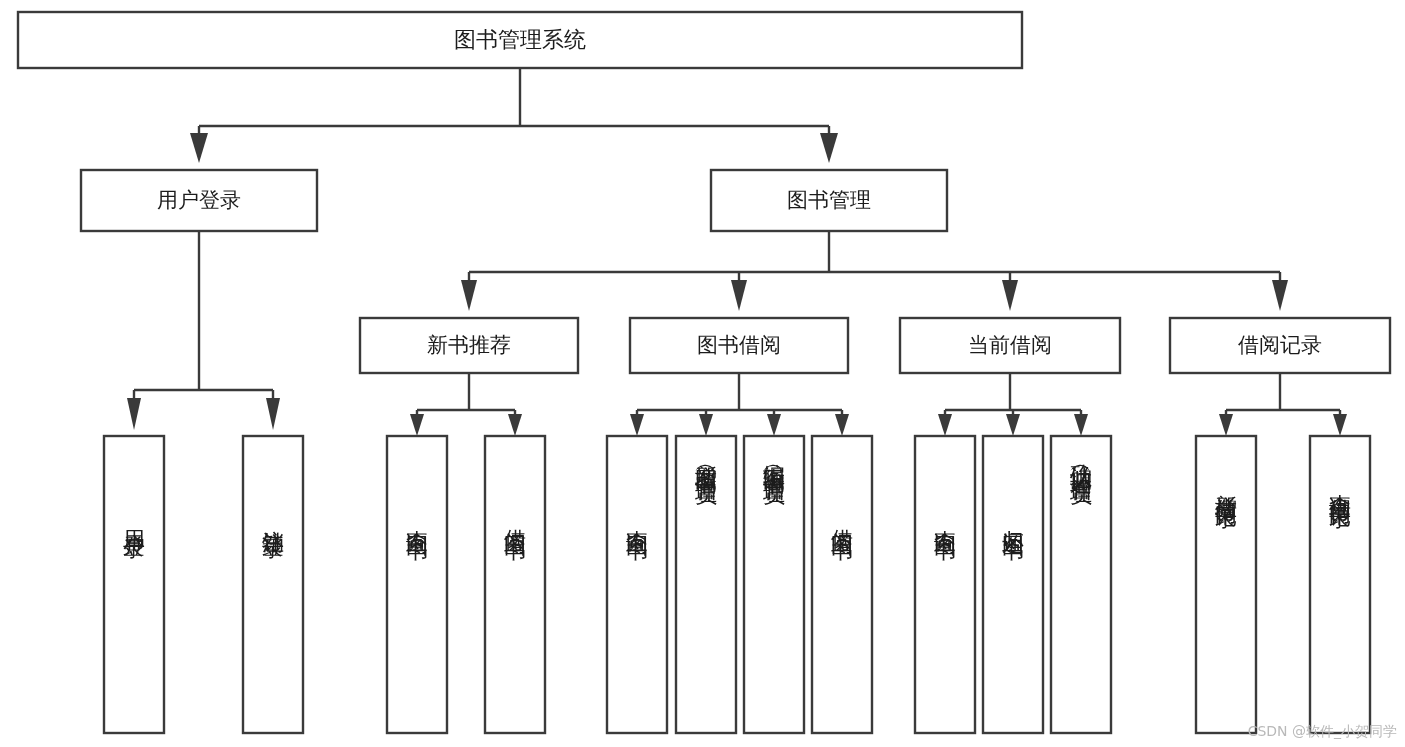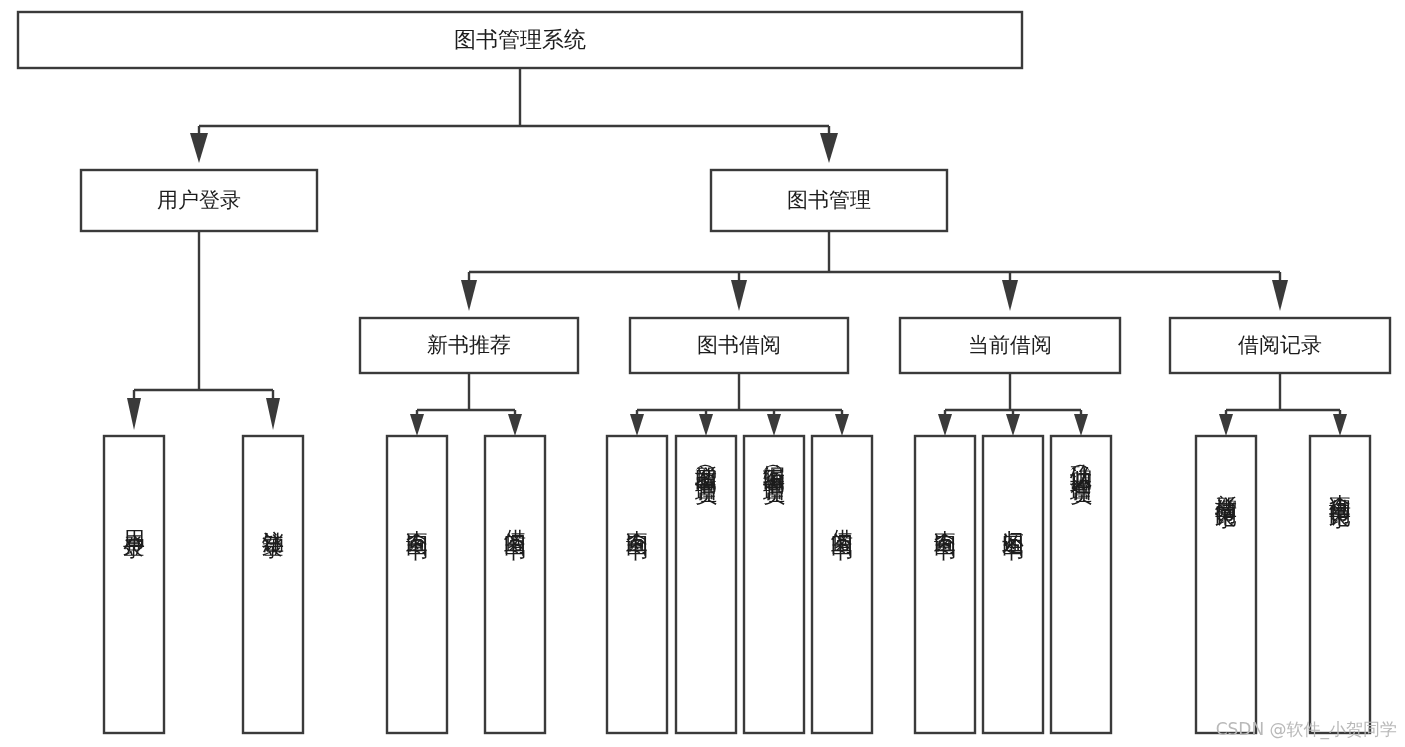--- a/index.html
+++ b/index.html
@@ -71,21 +71,21 @@
     line-height: 1.0;
     color: #1c1c1c;
     letter-spacing: 3px;
     white-space: nowrap;
   }
   .watermark {
     position: absolute;
     right: 8px;
     bottom: 6px;
     font-family: "DejaVu Sans", "Liberation Sans", sans-serif;
-    font-size: 17px;
+    font-size: 14px;
     color: #b9b9b9;
     white-space: nowrap;
     user-select: none;
   }
 </style>
 </head>
 <body>
 
 <div id="diagram-root">
 

